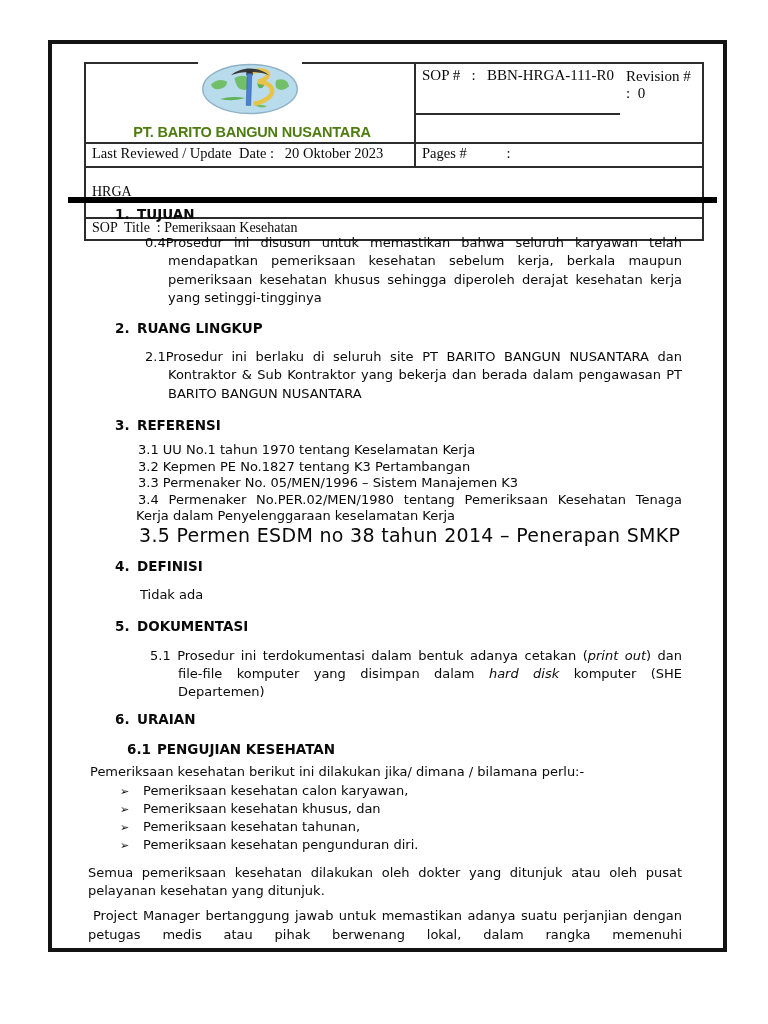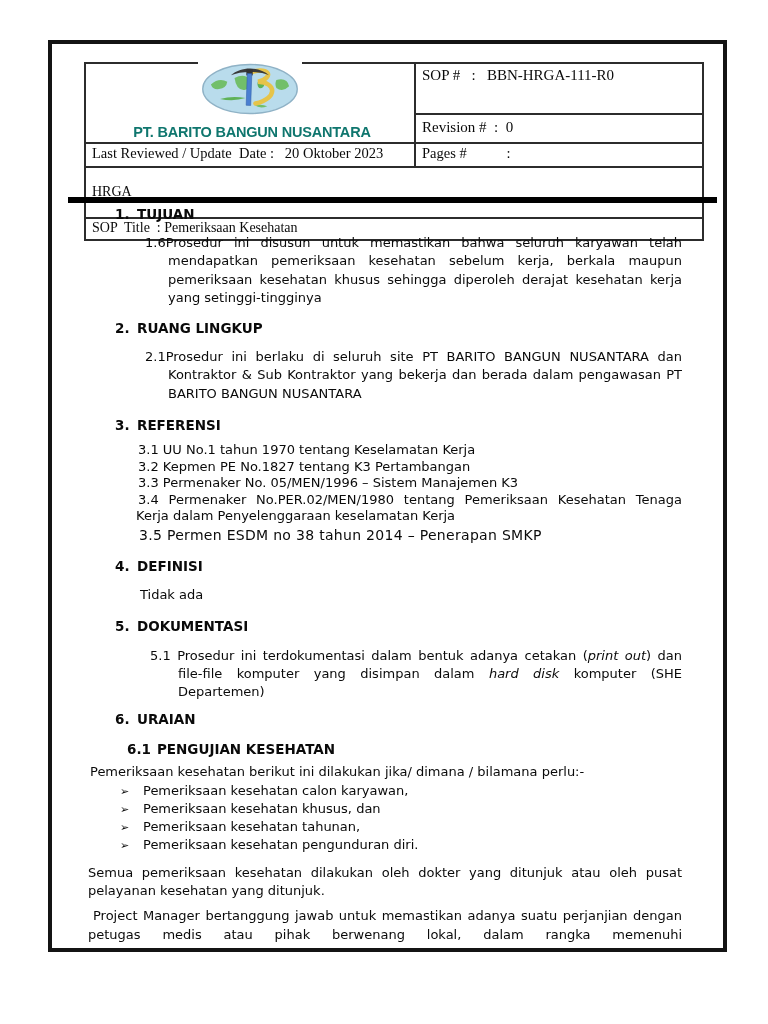--- a/index.html
+++ b/index.html
@@ -21,23 +21,23 @@
   .hdr .cell{white-space:pre-wrap;}
   .row-main{display:flex;height:78px;}
   .cell-logo{width:330px;border-right:2px solid #2c2c2c;position:relative;box-sizing:border-box;}
   .logo-img{
     position:absolute;left:50%;top:-3px;transform:translateX(-50%);
     width:104px;height:56px;background:#fff;display:flex;align-items:center;justify-content:center;
   }
   .company-name{
     position:absolute;left:4px;right:0;bottom:2px;text-align:center;
     font-family:"Liberation Sans", sans-serif;font-weight:bold;font-size:14.5px;
-    letter-spacing:-0.2px;color:#0f766e;
+    letter-spacing:-0.2px;color:#4d7c0f;
   }
-  .col-right{flex:1;display:flex;flex-direction:column;}
+  .col-right{flex:1;display:flex;flex-direction:row;}
   .cell-sop{height:51px;border-bottom:2px solid #2c2c2c;box-sizing:border-box;padding:3px 6px;font-size:15px;}
   .cell-rev{flex:1;padding:4px 6px;font-size:15px;}
   .row-2{display:flex;height:22px;border-top:2px solid #2c2c2c;font-size:14.5px;}
   .cell-lastrev{width:330px;border-right:2px solid #2c2c2c;box-sizing:border-box;padding:1px 6px;}
   .cell-pages{flex:1;padding:1px 6px;}
   .row-3{height:17px;border-top:2px solid #2c2c2c;padding:16px 6px;font-size:14px;}
   .row-4{height:18px;border-top:2px solid #2c2c2c;padding:1px 6px;font-size:14px;}
   
   .bar{position:absolute;left:16px;top:153px;width:649px;height:6px;background:#000;}
   
@@ -45,21 +45,21 @@
   .sec-h{font-weight:bold;font-size:13.5px;line-height:16px;margin-left:27px;}
   .sec-h .n{display:inline-block;width:22px;}
   .mt-h2{margin-top:13px;} .mt-h3{margin-top:14px;} .mt-h4{margin-top:13px;}
   .mt-h5{margin-top:14px;} .mt-h6{margin-top:10px;}
   .p-hang{margin-top:12px;padding-left:80px;text-indent:-23px;text-align:justify;line-height:18.3px;}
   .p-hang .pn{white-space:pre;}
   .p-51{margin-top:13px;padding-left:90px;text-indent:-28px;text-align:justify;line-height:18.3px;}
   .reflist{margin:9px 0 0 50px;line-height:16.5px;}
   .refitem{text-align:left;}
   .refitem.wrap{text-align:justify;text-indent:2px;margin-left:-2px;}
-  .refitem.big{font-size:14px;letter-spacing:0.3px;line-height:20px;margin-left:1px;}
+  .refitem.big{font-size:19px;letter-spacing:0.3px;line-height:20px;margin-left:1px;}
   .plain-ind{margin:12px 0 0 52px;}
   .sub-h{margin:14px 0 0 39px;font-weight:bold;font-size:13.5px;line-height:16px;}
   .sub-h .n{margin-right:6px;}
   .intro{margin:6px 0 0 2px;line-height:18px;}
   .bullets{margin-top:2px;}
   .bullet{padding-left:55px;line-height:16.8px;}
   .bullet .arw{display:inline-block;width:23px;margin-left:-23px;font-size:11px;}
   .para{margin-top:9px;text-align:justify;line-height:18.3px;}
   .para.last{margin-top:7px;text-indent:5px;text-align-last:justify;}
   i{font-style:italic;}
@@ -100,21 +100,21 @@
     </div>
     <div class="cell row-3">HRGA</div>
     <div class="cell row-4">SOP  Title  : Pemeriksaan Kesehatan</div>
   </div>
 
   <div class="bar"></div>
 
   <div class="content">
 
     <div class="sec-h"><span class="n">1.</span><span>TUJUAN</span></div>
-    <div class="p-hang"><span class="pn">1.6</span><span>Prosedur ini disusun untuk memastikan bahwa seluruh karyawan telah mendapatkan pemeriksaan kesehatan sebelum kerja, berkala maupun pemeriksaan kesehatan khusus sehingga diperoleh derajat kesehatan kerja yang setinggi-tingginya</span></div>
+    <div class="p-hang"><span class="pn">0.4</span><span>Prosedur ini disusun untuk memastikan bahwa seluruh karyawan telah mendapatkan pemeriksaan kesehatan sebelum kerja, berkala maupun pemeriksaan kesehatan khusus sehingga diperoleh derajat kesehatan kerja yang setinggi-tingginya</span></div>
 
     <div class="sec-h mt-h2"><span class="n">2.</span><span>RUANG LINGKUP</span></div>
     <div class="p-hang"><span class="pn">2.1</span><span>Prosedur ini berlaku di seluruh site PT BARITO BANGUN NUSANTARA dan Kontraktor &amp; Sub Kontraktor yang bekerja dan berada dalam pengawasan PT BARITO BANGUN NUSANTARA</span></div>
 
     <div class="sec-h mt-h3"><span class="n">3.</span><span>REFERENSI</span></div>
     <div class="reflist">
       <div class="refitem">3.1 UU No.1 tahun 1970 tentang Keselamatan Kerja</div>
       <div class="refitem">3.2 Kepmen PE No.1827 tentang K3 Pertambangan</div>
       <div class="refitem">3.3 Permenaker No. 05/MEN/1996 – Sistem Manajemen K3</div>
       <div class="refitem wrap">3.4  Permenaker No.PER.02/MEN/1980 tentang Pemeriksaan Kesehatan Tenaga Kerja  dalam Penyelenggaraan keselamatan Kerja</div>

